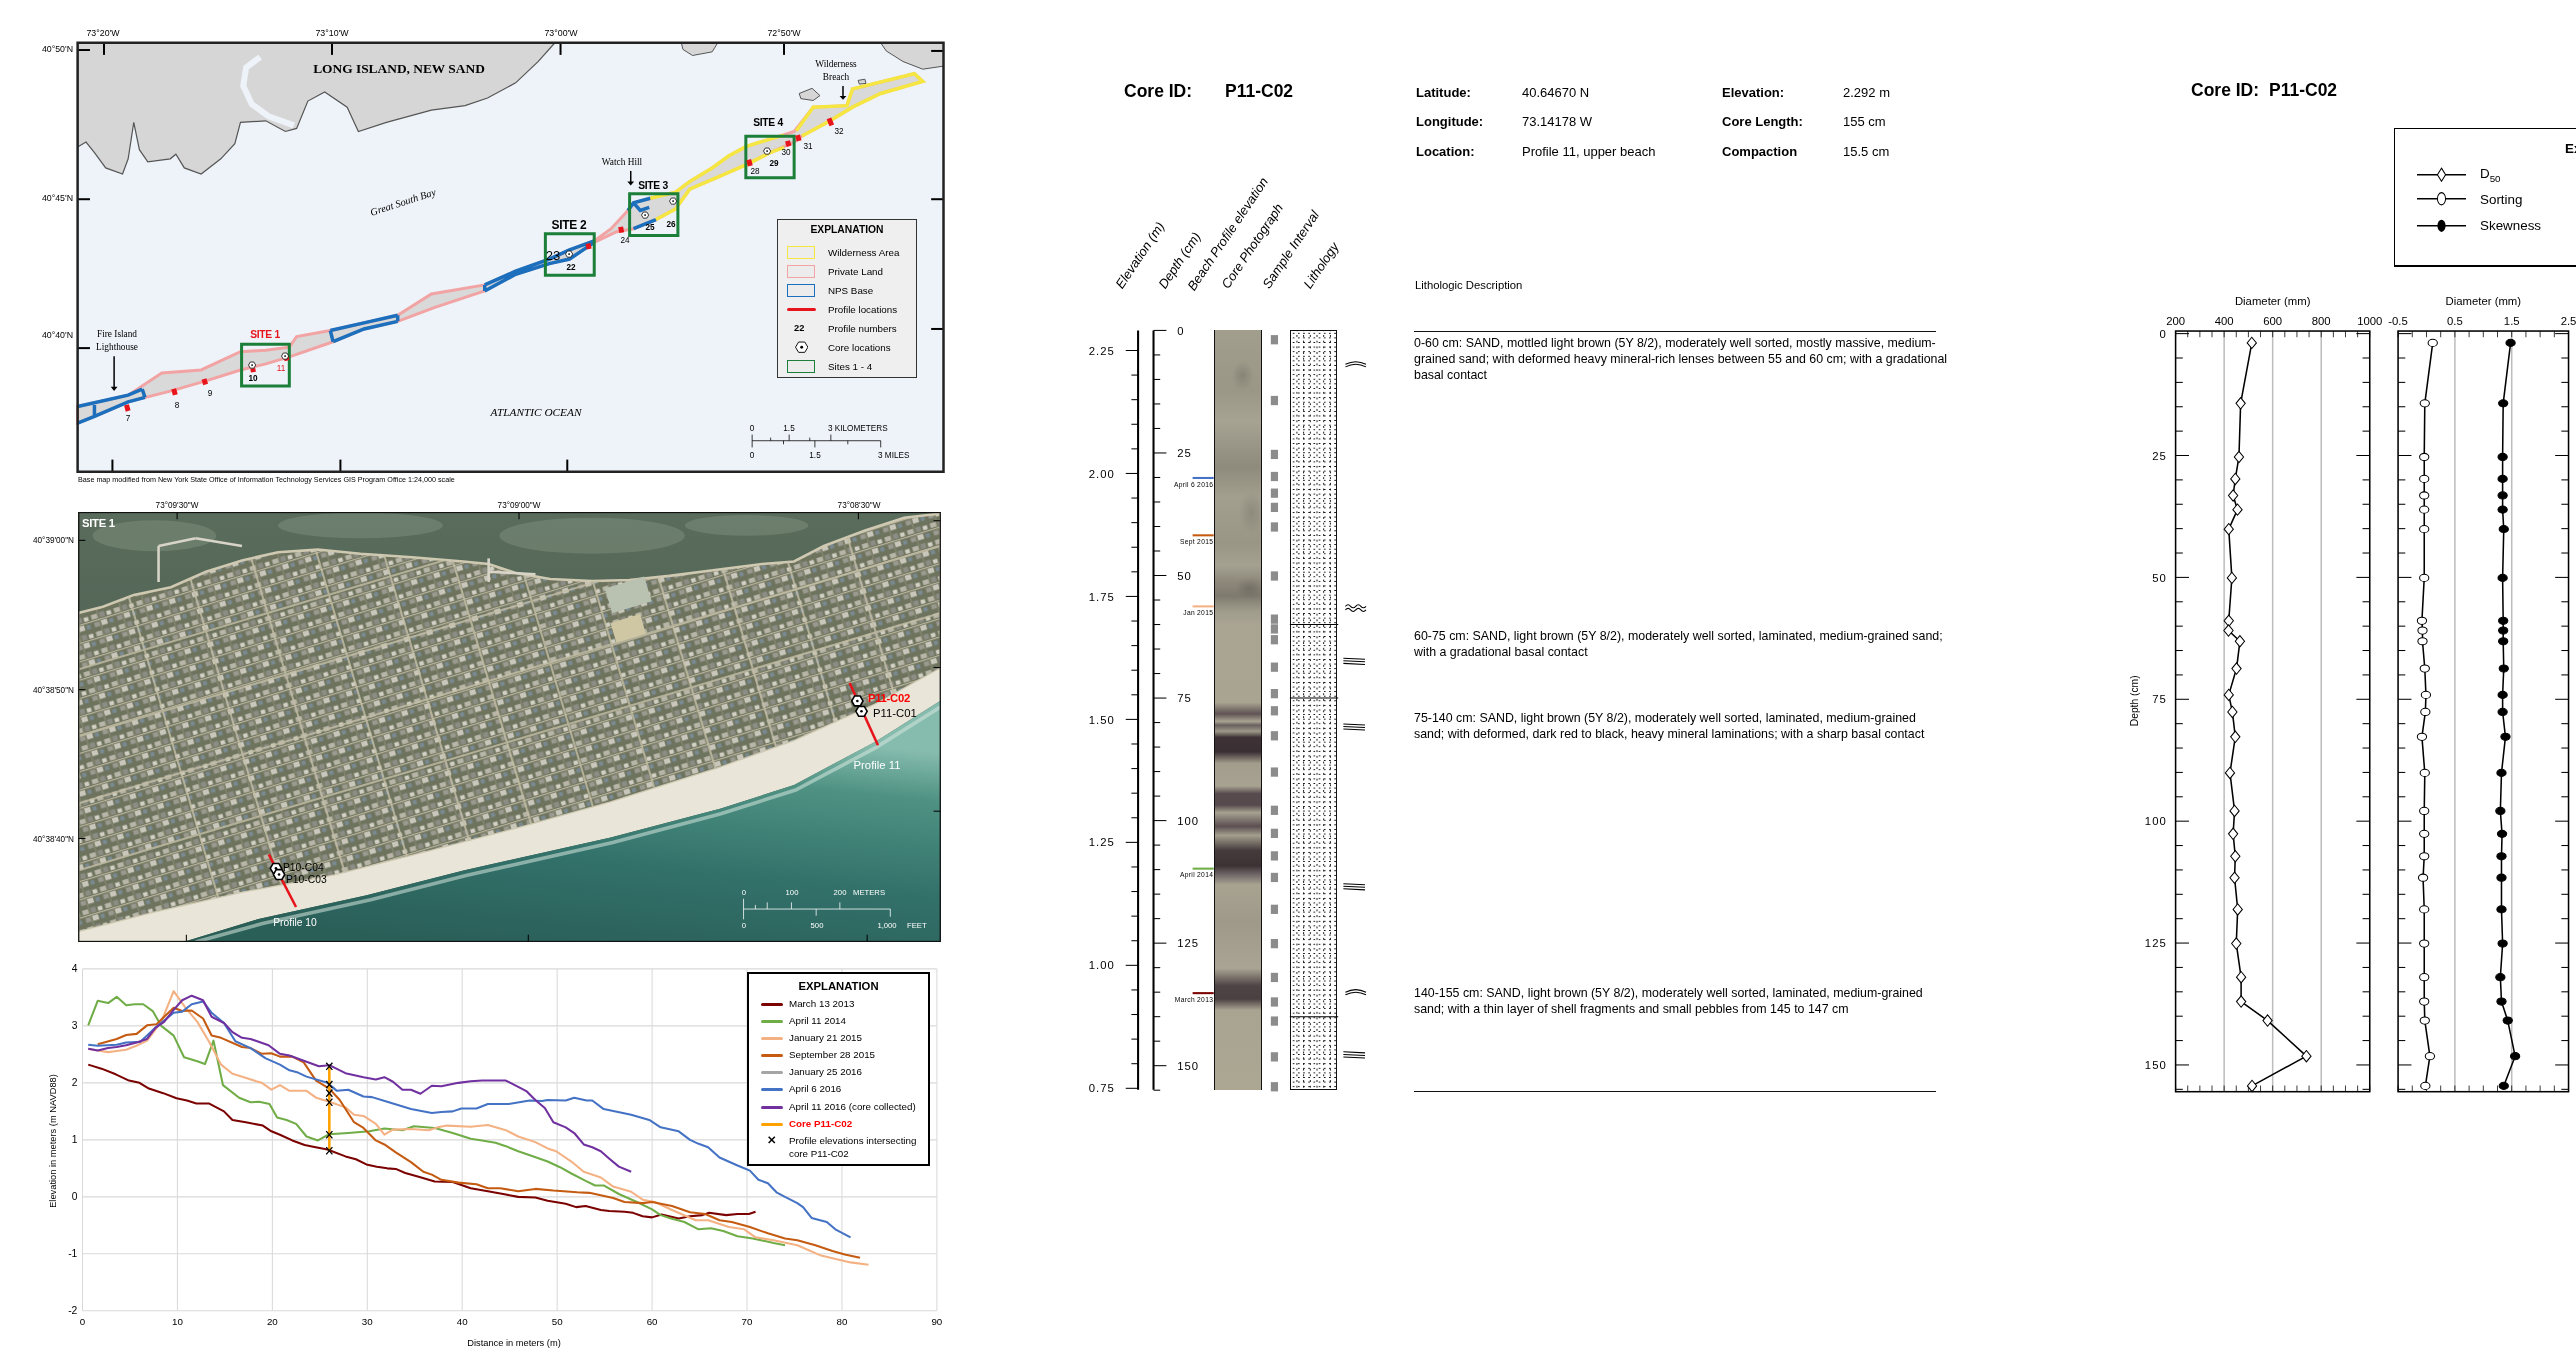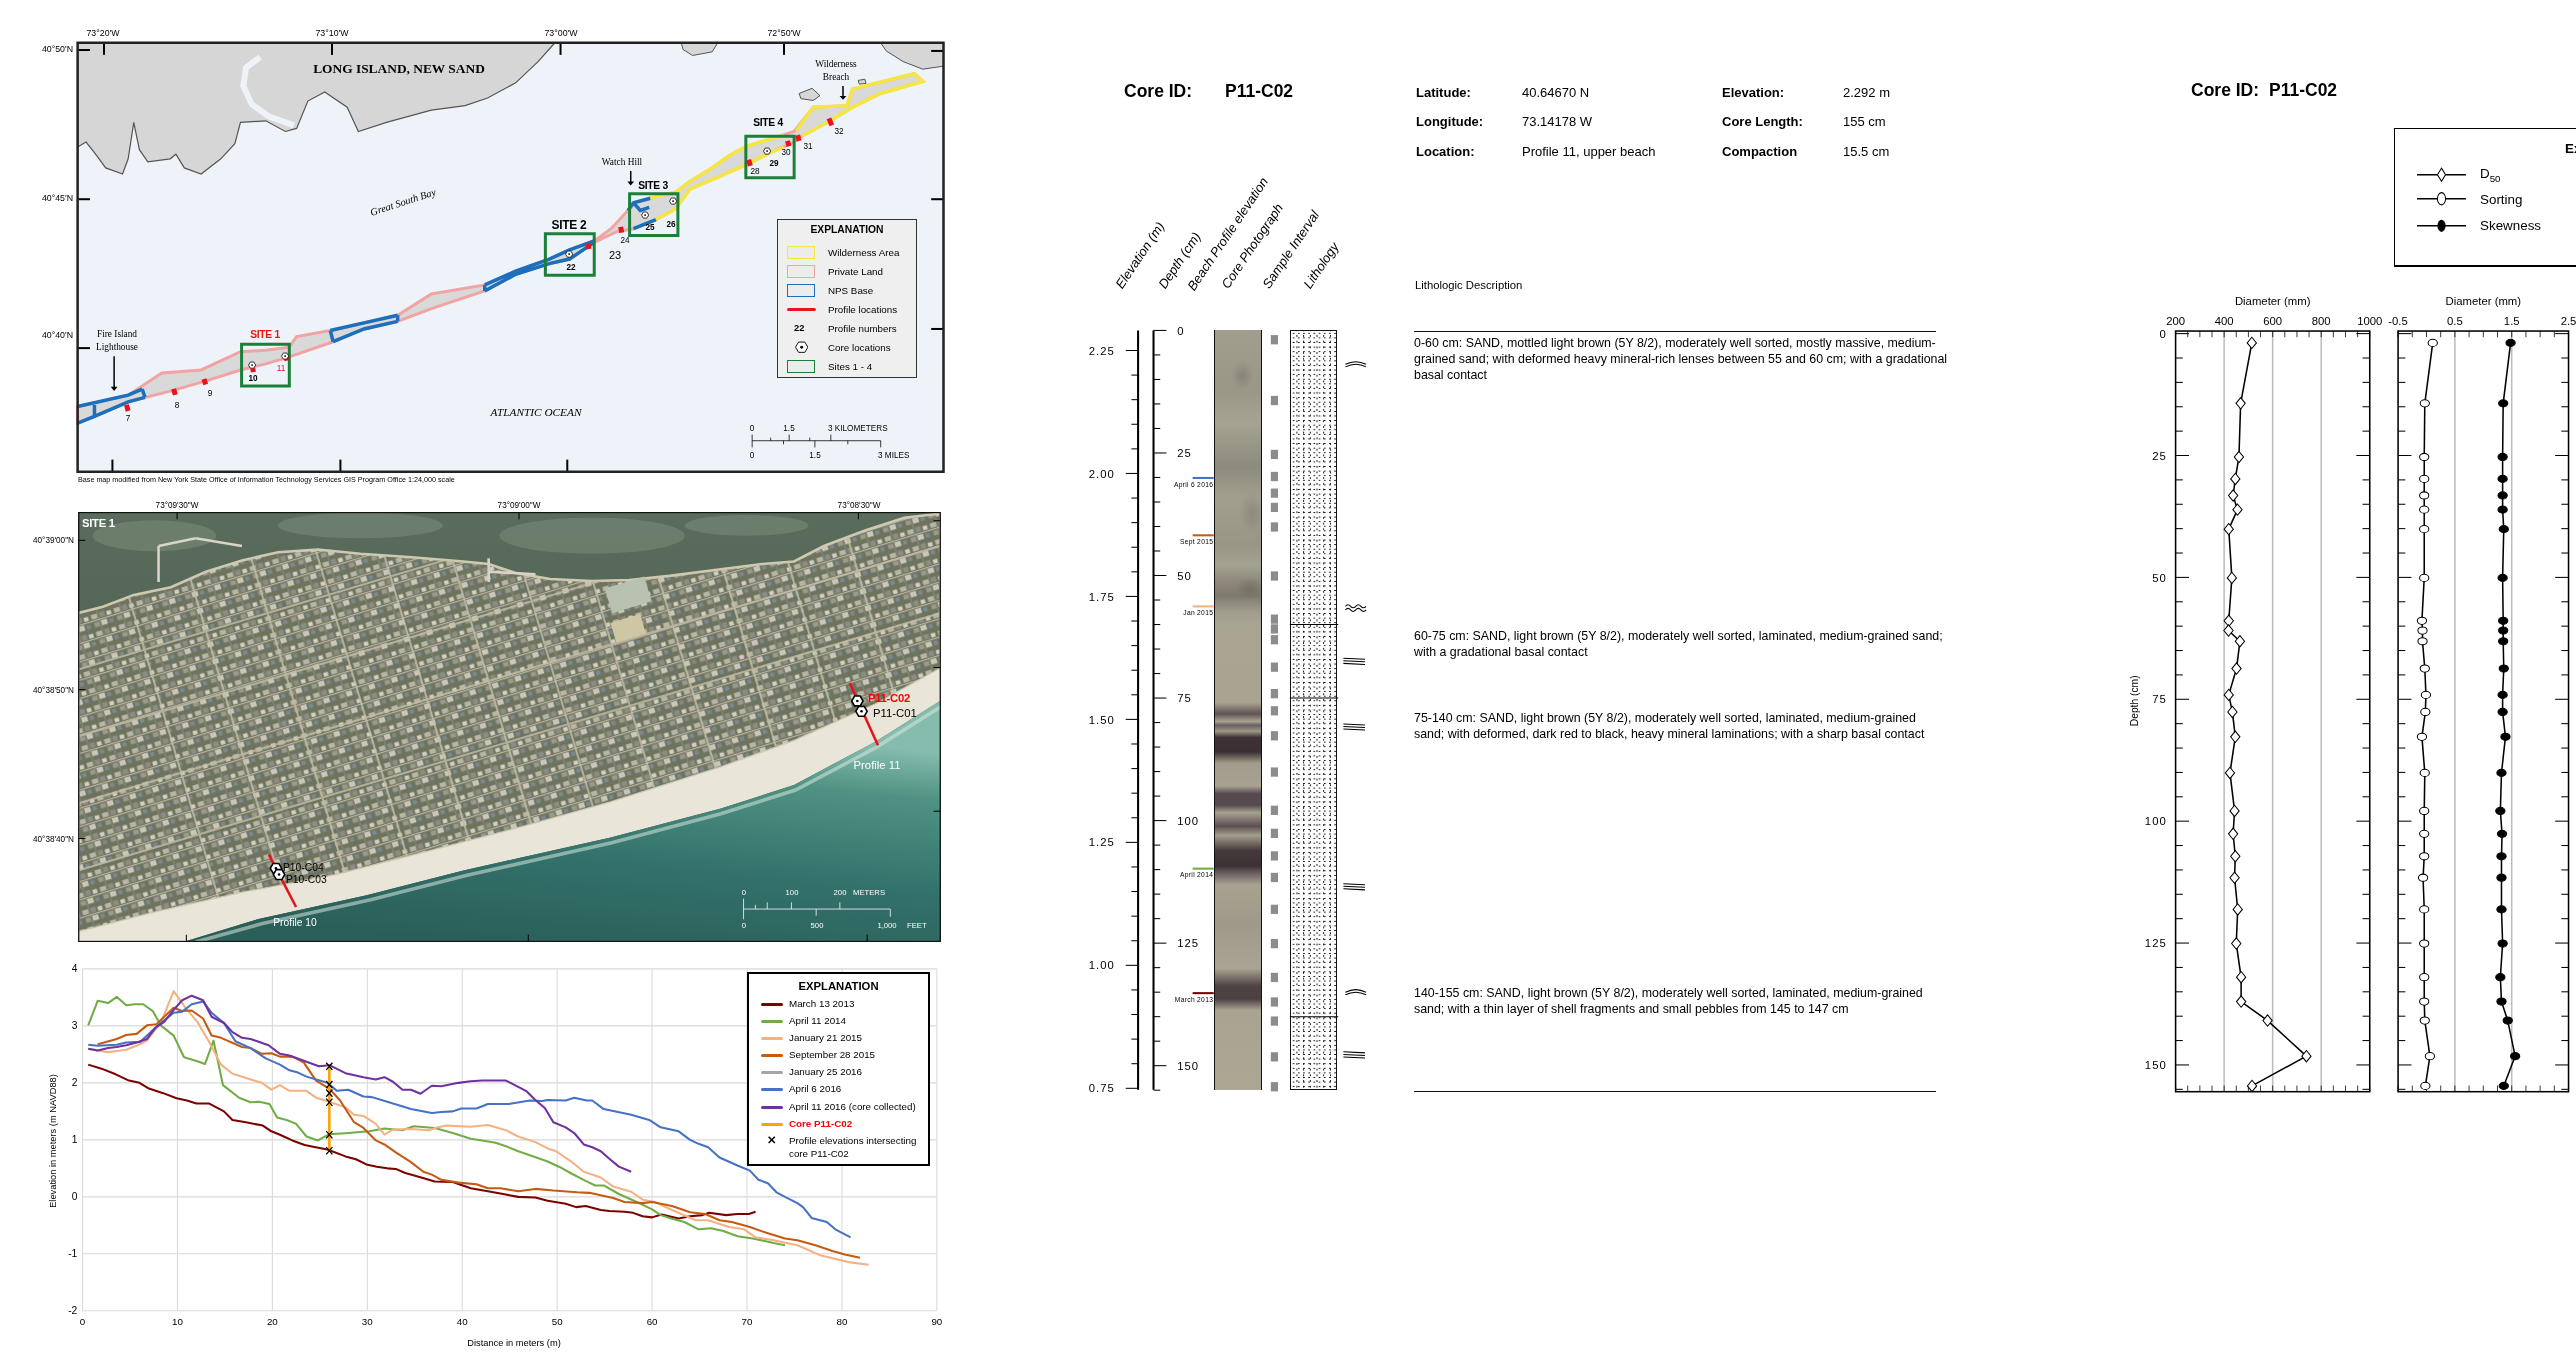--- a/index.html
+++ b/index.html
@@ -112,21 +112,21 @@
     <div class="c cond" style="left:569px;top:225px;font-size:12px;font-weight:bold">SITE 2</div>
     <div class="c cond" style="left:653px;top:185px;font-size:10.3px;font-weight:bold">SITE 3</div>
     <div class="c cond" style="left:768px;top:122px;font-size:10.3px;font-weight:bold">SITE 4</div>
 
     <div class="c" style="left:128px;top:418px;font-size:8.2px">7</div>
     <div class="c" style="left:177px;top:405px;font-size:8.2px">8</div>
     <div class="c" style="left:210px;top:393px;font-size:8.2px">9</div>
     <div class="c" style="left:253px;top:378px;font-size:8.2px;font-weight:bold">10</div>
     <div class="c" style="left:281px;top:368px;font-size:8.2px;font-weight:normal;color:#e8141c">11</div>
     <div class="c" style="left:571px;top:267px;font-size:8.2px;font-weight:bold">22</div>
-    <div class="c" style="left:615px;top:255px;font-size:11px">23</div>
+    <div class="c" style="left:553px;top:255px;font-size:13px">23</div>
     <div class="c" style="left:625px;top:240px;font-size:8.2px">24</div>
     <div class="c" style="left:650px;top:227px;font-size:8.2px;font-weight:bold">25</div>
     <div class="c" style="left:671px;top:224px;font-size:8.2px;font-weight:bold">26</div>
     <div class="c" style="left:755px;top:171px;font-size:8.2px">28</div>
     <div class="c" style="left:774px;top:163px;font-size:8.2px;font-weight:bold">29</div>
     <div class="c" style="left:786px;top:152px;font-size:8.2px">30</div>
     <div class="c" style="left:808px;top:146px;font-size:8.2px">31</div>
     <div class="c" style="left:839px;top:131px;font-size:8.2px">32</div>
 
     <svg class="abs" style="left:248px;top:361px" width="8.2" height="8.2" viewBox="-8 -8 16 16">

